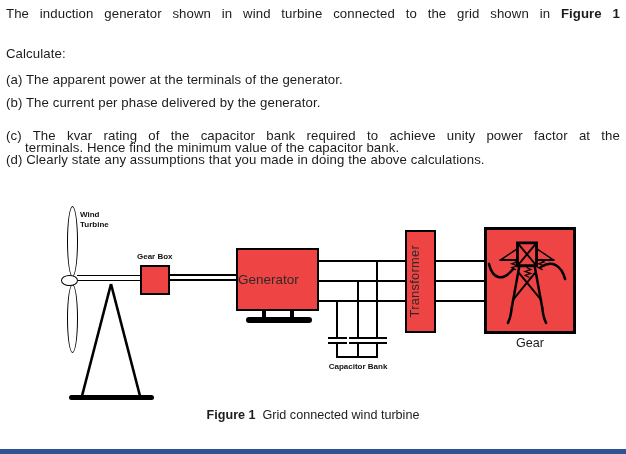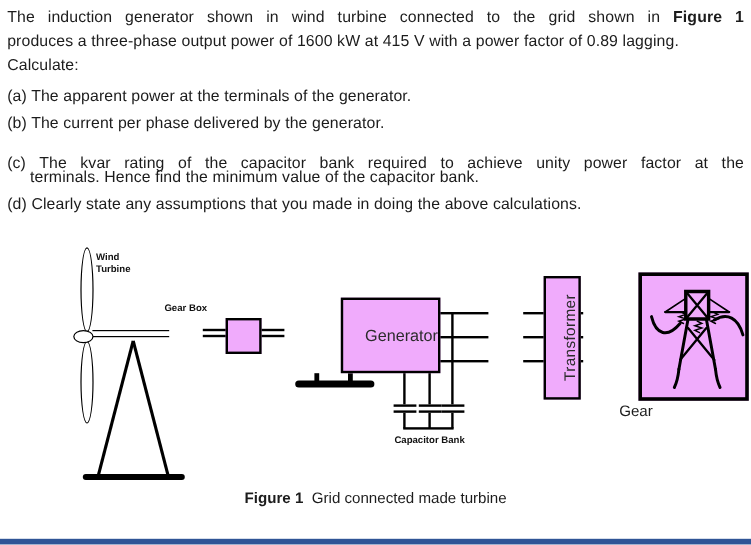--- a/index.html
+++ b/index.html
@@ -21,22 +21,22 @@
   .blade{
     position:absolute;width:11px;border:1.4px solid #000;border-radius:50%;
     background:#fff;box-sizing:border-box;
   }
   .hub{
     position:absolute;left:61px;top:275px;width:17px;height:11px;
     border:1.6px solid #000;border-radius:50%;background:#fff;box-sizing:border-box;z-index:3;
   }
   .shaft{position:absolute;box-sizing:border-box;background:#fff;}
   .box{
-    position:absolute;box-sizing:border-box;background:#f0abfc;border:2.2px solid #000;
-    display:flex;align-items:center;justify-content:flex-end;z-index:2;margin-left:48px;
+    position:absolute;box-sizing:border-box;background:#ef4444;border:2.2px solid #000;
+    display:flex;align-items:center;justify-content:flex-start;z-index:2;
   }
   .small-label{
     position:absolute;font-size:8px;font-weight:bold;color:#111;line-height:9.5px;
   }
   .blackbar{position:absolute;background:#000;border-radius:3px;}
   .cap-plate{position:absolute;width:19px;height:2px;background:#000;}
   .caption{
     position:absolute;left:0;top:408px;width:626px;text-align:center;
     font-size:12.6px;color:#1c1c1c;
   }
@@ -54,27 +54,26 @@
   #grid-label{position:absolute;left:504px;top:336px;width:52px;text-align:center;
     font-size:12.6px;color:#1c1c1c;}
   #bottom-bar{position:absolute;left:0;top:449px;width:626px;height:5px;}
 </style>
 </head>
 <body>
 
 <div id="page">
 
   <div class="t-line just" style="top:6px;"><span>The induction generator shown in wind turbine connected to the grid shown in</span> <span class="b">Figure&nbsp;1</span></div>
-  <div class="t-line" style="top:26px;">produces a three-phase output power of 1600 kW at 415 V with a power factor of 0.89 lagging.</div>
   <div class="t-line" style="top:46px;">Calculate:</div>
   <div class="t-line" style="top:95px;">(b) The current per phase delivered by the generator.</div>
   <div class="t-line" style="top:72px;">(a) The apparent power at the terminals of the generator.</div>
   <div class="t-line just" style="top:118px;margin-top:10px;">(c) The kvar rating of the capacitor bank required to achieve unity power factor at the</div>
   <div class="t-line" style="top:140px;left:25px;">terminals. Hence find the minimum value of the capacitor bank.</div>
-  <div class="t-line" style="top:162px;">(d) Clearly state any assumptions that you made in doing the above calculations.</div>
+  <div class="t-line" style="top:152px;">(d) Clearly state any assumptions that you made in doing the above calculations.</div>
 
   <div>
 
     <div class="blade" style="left:67px;top:206px;height:71px;"></div>
     <div class="blade" style="left:67px;top:284px;height:69px;"></div>
 
     <svg class="abs" style="left:73px;top:282px;" width="78" height="116" viewBox="0 0 78 116">
       <line x1="38" y1="2" x2="9" y2="114" stroke="#000" stroke-width="2.6"></line>
       <line x1="38" y1="2" x2="67" y2="114" stroke="#000" stroke-width="2.6"></line>
     </svg>
@@ -152,18 +151,18 @@
           <path d="M42 32 l4 2 l-6 2 l6 2 l-6 2 l4 2" stroke-width="1.3"></path>
           <path d="M56 24 l4 2 l-6 2 l6 2 l-6 2 l4 2" stroke-width="1.3"></path>
         </g>
       </svg>
     </div>
     <div id="grid-label">Gear</div>
 
   </div>
 
   <div class="caption">
-    <span class="b">Figure 1</span><span class="txt">Grid connected made turbine</span>
+    <span class="b">Figure 1</span><span class="txt">Grid connected wind turbine</span>
   </div>
 
   <div id="bottom-bar" style="background: rgb(47, 84, 150);"></div>
 
 </div>
 
 </body></html>

